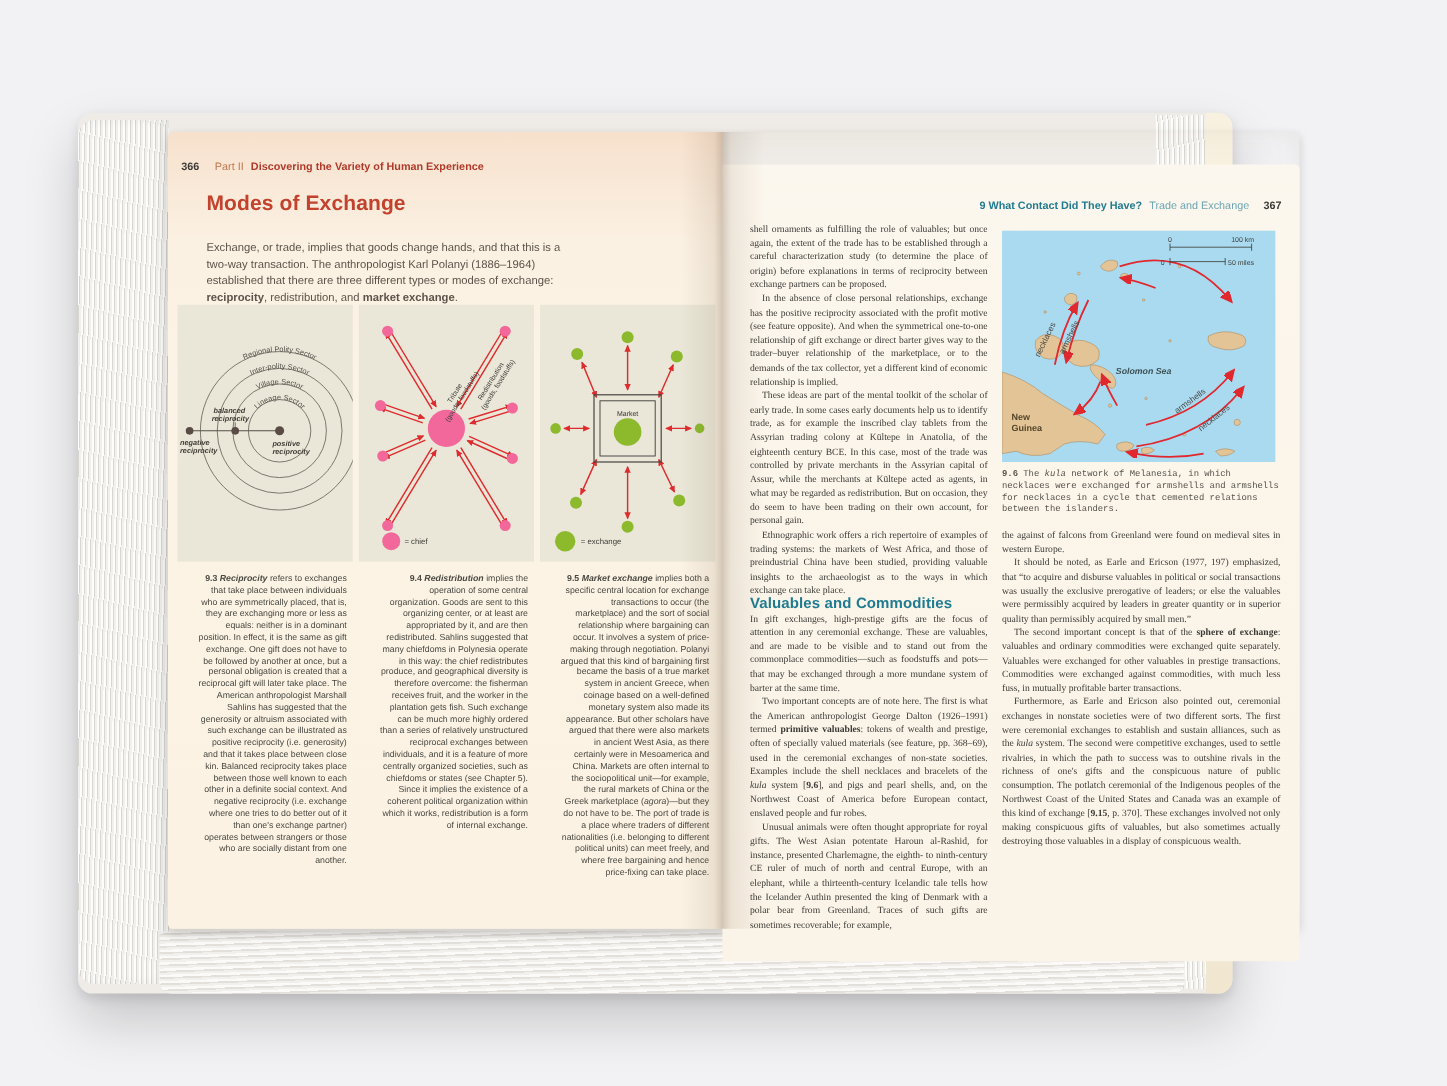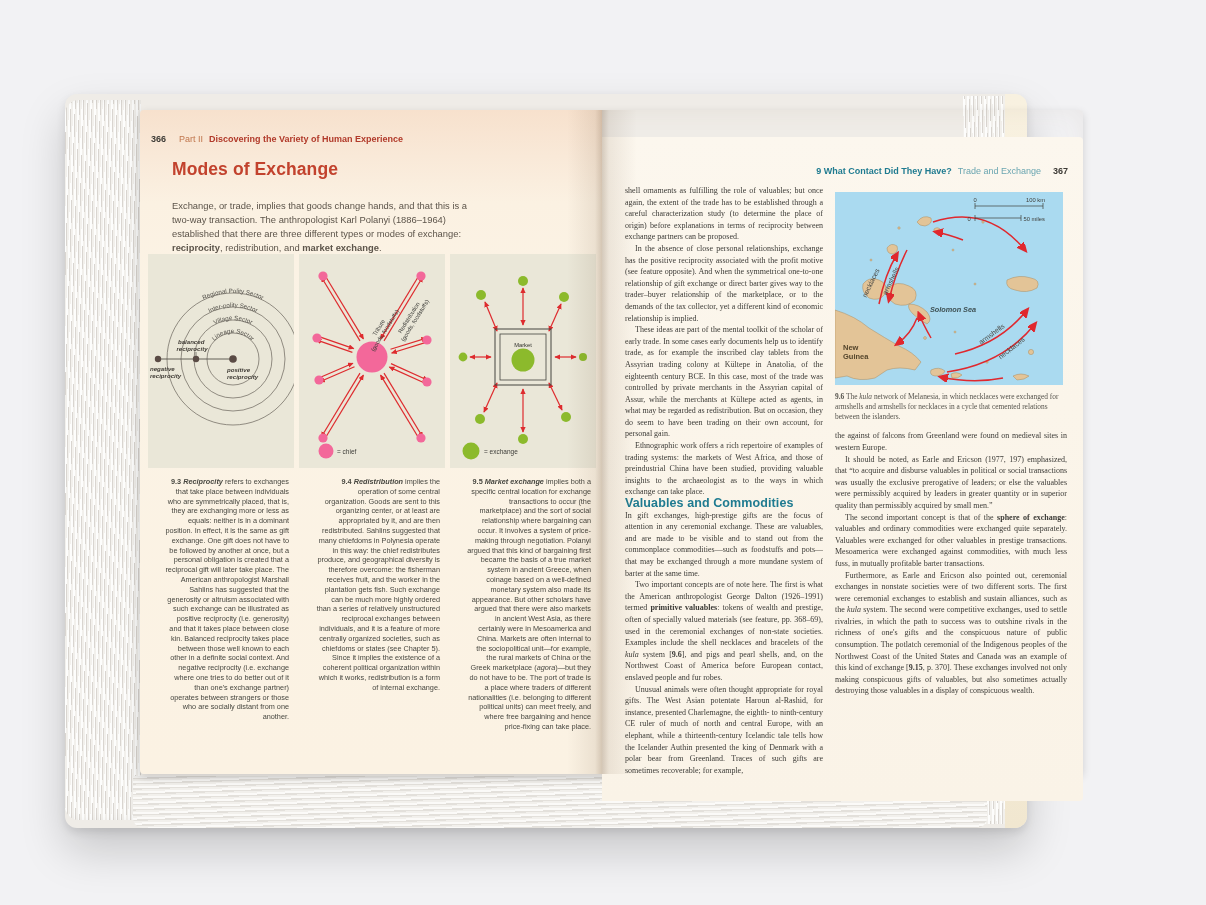--- a/index.html
+++ b/index.html
@@ -77,21 +77,21 @@
   .col1{left:23px;width:198px;}
   .col2{left:233px;width:232px;}
   .col p{margin:0;}
   .ind{text-indent:10px;}
   .section-heading{
     font-family:"Liberation Sans",sans-serif;font-size:12.5px;font-weight:600;
     color:#1f7b90;margin:8px 0 5px;text-align:left;text-indent:0;letter-spacing:.1px;
   }
   .map-fig{width:228px;height:193px;margin:7px 0 7px;display:block;}
   .fig-cap{
-    font-family:Liberation Serif, serif;font-size:7.4px;line-height:9.8px;
+    font-family:Liberation Mono, monospace;font-size:7.4px;line-height:9.8px;
     color:#55534c;text-align:left;margin-bottom:9px;
   }
   svg text{font-family:"Liberation Sans",sans-serif;}
 </style>
 </head>
 <body>
 
 <div class="book">
   <div class="edge-left"></div>
   <div class="edge-right-stack"></div>
@@ -330,20 +330,20 @@
           <text x="140" y="9.5" text-anchor="middle" font-size="5.8" fill="#3f3f3a">0</text>
           <text x="210" y="9.5" text-anchor="end" font-size="5.8" fill="#3f3f3a">100 km</text>
           <text x="134" y="28.5" text-anchor="middle" font-size="5.8" fill="#3f3f3a">0</text>
           <text x="210" y="28.5" text-anchor="end" font-size="5.8" fill="#3f3f3a">50 miles</text>
         </svg>
 
         <div class="fig-cap"><span class="b">9.6</span><span>  The </span><span class="i">kula</span><span> network of Melanesia, in which necklaces were exchanged for armshells and armshells for necklaces in a cycle that cemented relations between the islanders.</span></div>
 
         <p>the against of falcons from Greenland were found on medieval sites in western Europe.</p>
         <p class="ind">It should be noted, as Earle and Ericson (1977, 197) emphasized, that “to acquire and disburse valuables in political or social transactions was usually the exclusive prerogative of leaders; or else the valuables were permissibly acquired by leaders in greater quantity or in superior quality than permissibly acquired by small men.”</p>
-        <p class="ind"><span>The second important concept is that of the </span><span class="b">sphere of exchange</span><span>: valuables and ordinary commodities were exchanged quite separately. Valuables were exchanged for other valuables in prestige transactions. Mesoamerica were exchanged against commodities, with much less fuss, in mutually profitable barter transactions.</span></p>
+        <p class="ind"><span>The second important concept is that of the </span><span class="b">sphere of exchange</span><span>: valuables and ordinary commodities were exchanged quite separately. Valuables were exchanged for other valuables in prestige transactions. Commodities were exchanged against commodities, with much less fuss, in mutually profitable barter transactions.</span></p>
         <p class="ind"><span>Furthermore, as Earle and Ericson also pointed out, ceremonial exchanges in nonstate societies were of two different sorts. The first were ceremonial exchanges to establish and sustain alliances, such as the </span><span class="i">kula</span><span> system. The second were competitive exchanges, used to settle rivalries, in which the path to success was to outshine rivals in the richness of one's gifts and the conspicuous nature of public consumption. The potlatch ceremonial of the Indigenous peoples of the Northwest Coast of the United States and Canada was an example of this kind of exchange [</span><span class="b">9.15</span><span>, p. 370]. These exchanges involved not only making conspicuous gifts of valuables, but also sometimes actually destroying those valuables in a display of conspicuous wealth.</span></p>
       </div>
     </div>
 
     <div class="gutter"></div>
   </div>
 </div>
 
 </body></html>

